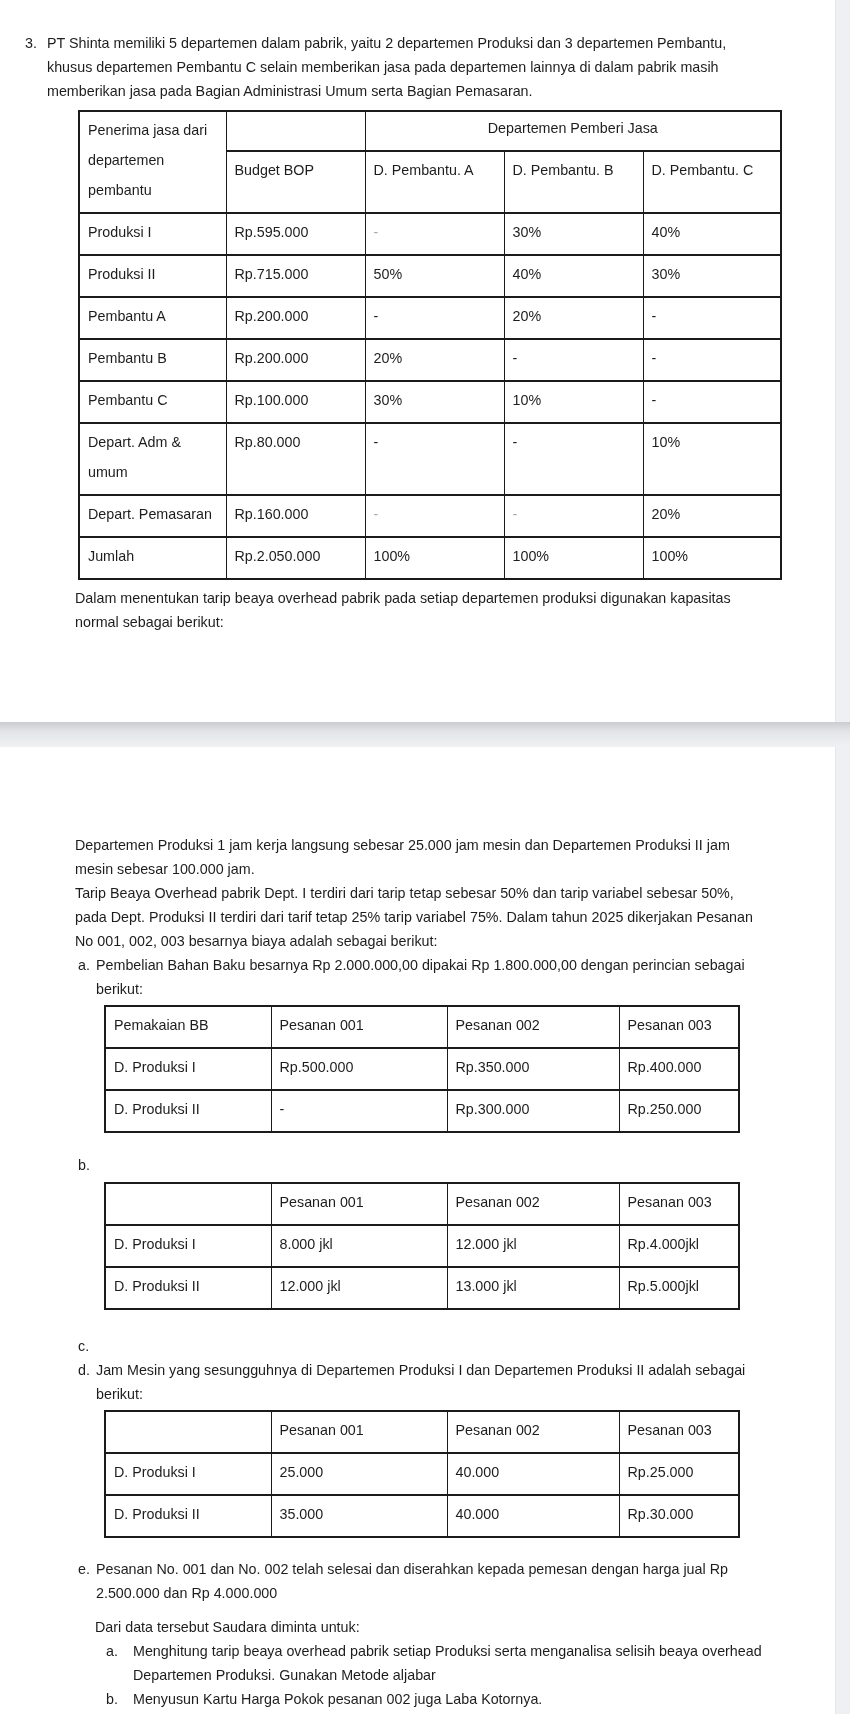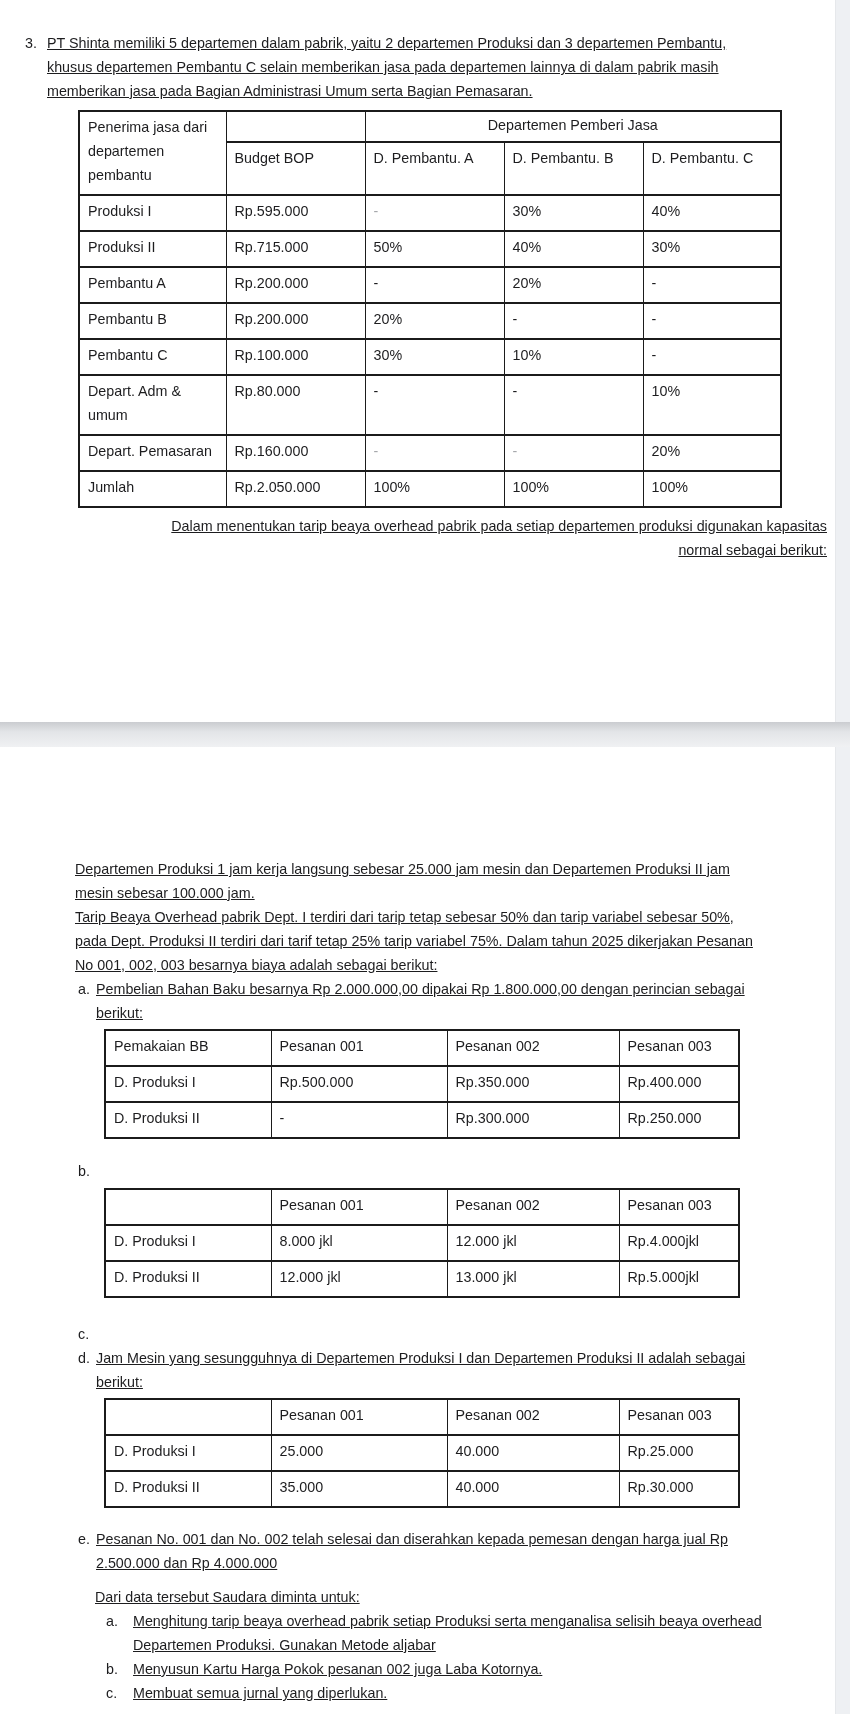--- a/index.html
+++ b/index.html
@@ -4,37 +4,37 @@
 <style>
   html,body{margin:0;padding:0;background:#eef0f3;}
   #screen{
     position:relative;width:850px;height:1714px;overflow:hidden;
     background:#eef0f3;
     font-family:"Liberation Sans","DejaVu Sans",sans-serif;
     color:#1d1d1f;font-size:14.3px;line-height:24px;
   }
   .page{position:absolute;left:0;width:836px;background:#ffffff;border-right:1px solid #e6e8eb;box-sizing:border-box;}
   #page1{top:0;height:722px;}
-  #page2{top:747px;height:967px;padding-top:110px;}
+  #page2{top:747px;height:967px;padding-top:86px;}
   #page-break{position:absolute;top:722px;left:0;width:850px;height:25px;
     background:linear-gradient(180deg,#caccd0 0%,#e3e5e8 40%,#f0f1f3 100%);}
 
-  .pre{white-space:pre-line;text-decoration:underline;}
+  .pre{white-space:pre-line;}
   .qrow{display:flex;align-items:flex-start;}
   .marker{flex:0 0 auto;white-space:pre;}
 
   
   #q3-row{padding:31px 8px 0 25px;}
   #q3-row .marker{width:22px;}
   #para-budget{margin:7px 8px 0 75px;}
   #table1{margin:7px 0 0 78px;width:702px;}
-  #capacity-note{margin:6px 8px 0 75px;text-align:right;}
+  #capacity-note{margin:6px 8px 0 75px;}
 
   
-  table.doc{border-collapse:collapse;table-layout:fixed;border:2px solid #1b1b1b;font-size:14.3px;line-height:24px;}
+  table.doc{border-collapse:collapse;table-layout:fixed;border:2px solid #1b1b1b;font-size:14.3px;line-height:30px;}
   table.doc th,table.doc td{
     border:solid #1b1b1b;border-width:2px 1px;
     padding:3px 8px 7px;text-align:left;vertical-align:top;
     font-weight:400;white-space:pre-line;overflow:hidden;
   }
   table.doc th.span-row{padding:1px 8px 1px;}
   table.doc th.span-head{text-align:center;}
   table.doc th.h2{padding-bottom:18px;}
   td.faint{color:#a6a8ac;}
 

